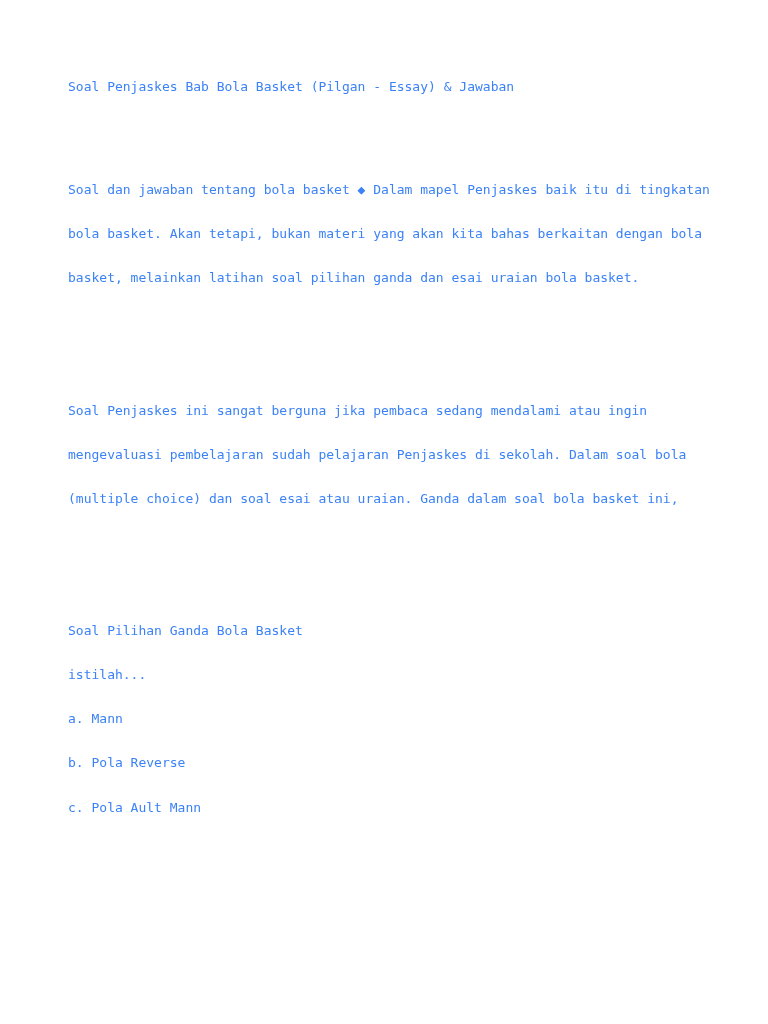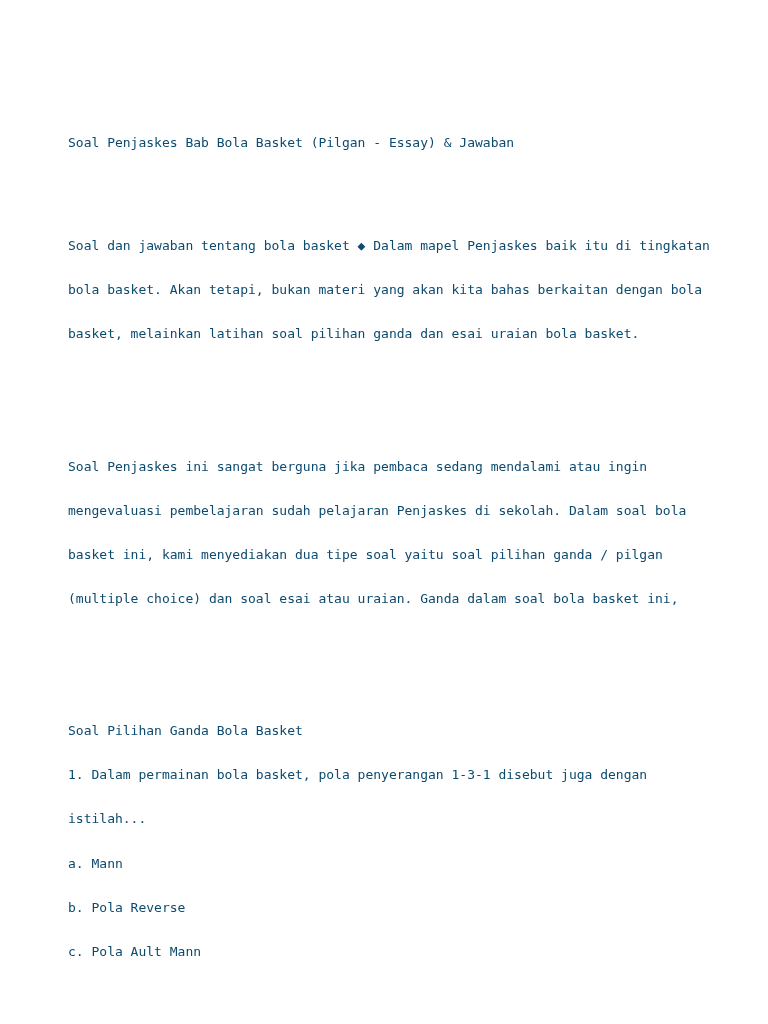--- a/index.html
+++ b/index.html
@@ -9,25 +9,25 @@
   }
   body {
     width: 768px;
     height: 1024px;
     overflow: hidden;
   }
   .doc {
     box-sizing: border-box;
     width: 768px;
     height: 992px;
-    padding: 92px 40px 0 68px;
+    padding: 36px 40px 0 68px;
     font-family: "DejaVu Sans Mono", "Liberation Mono", monospace;
     font-size: 13px;
     line-height: 14.7px;
-    color: #0c4a6e;
+    color: #3b82f6;
     white-space: pre;
   }
   .line { min-height: 14.7px; }
   .gap1 { margin-top: 14.7px; }  
 </style>
 </head>
 <body>
 
 <div class="doc">
 
@@ -35,27 +35,25 @@
 
   <div class="gap1">
     <div class="line">Soal dan jawaban tentang bola basket ◆ Dalam mapel Penjaskes baik itu di tingkatan</div>
     <div class="line">bola basket. Akan tetapi, bukan materi yang akan kita bahas berkaitan dengan bola</div>
     <div class="line">basket, melainkan latihan soal pilihan ganda dan esai uraian bola basket.</div>
   </div>
 
   <div class="gap1">
     <div class="line">Soal Penjaskes ini sangat berguna jika pembaca sedang mendalami atau ingin</div>
     <div class="line">mengevaluasi pembelajaran sudah pelajaran Penjaskes di sekolah. Dalam soal bola</div>
-    <div class="line">basket ini, kami menyediakan dua tipe soal yaitu soal pilihan ganda / pilgan</div>
     <div class="line">(multiple choice) dan soal esai atau uraian. Ganda dalam soal bola basket ini,</div>
   </div>
 
   <div class="gap1">
     <div class="line">Soal Pilihan Ganda Bola Basket</div>
-    <div class="line">1. Dalam permainan bola basket, pola penyerangan 1-3-1 disebut juga dengan</div>
     <div class="line">istilah...</div>
     <div class="line">a. Mann</div>
     <div class="line">b. Pola Reverse</div>
     <div class="line">c. Pola Ault Mann</div>
     
     
     
   </div>
 
   

